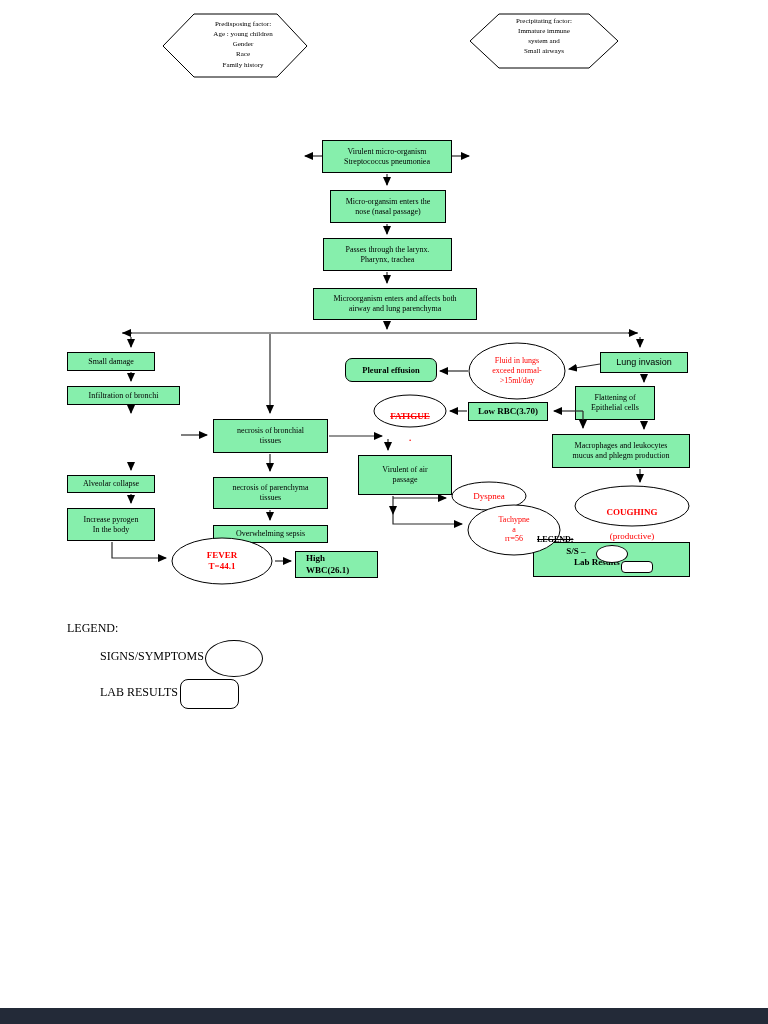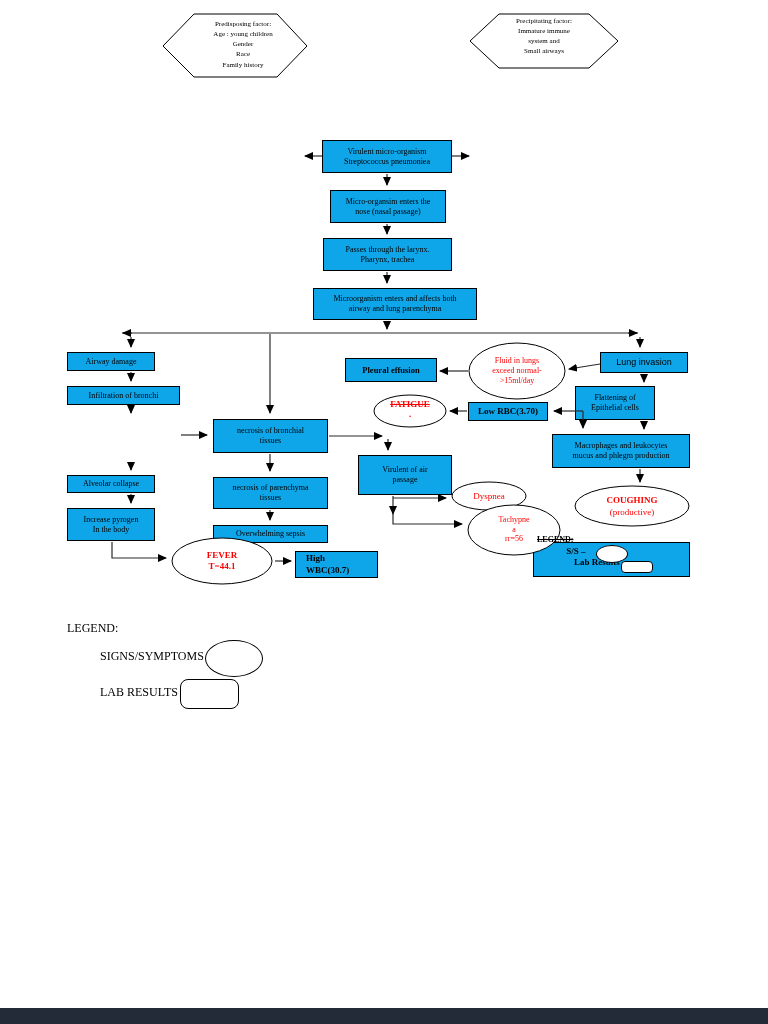--- a/index.html
+++ b/index.html
@@ -1,30 +1,30 @@
 <!DOCTYPE html>
 <html><head>
 <meta charset="utf-8">
 <style>
   html,body { margin:0; padding:0; background:#ffffff; }
   .page { position:relative; width:768px; height:1024px; background:#ffffff; overflow:hidden;
           font-family:"Liberation Serif", serif; color:#000; }
-  .box { position:absolute; border:1px solid #000; background:#0ea5e9; display:flex; align-items:center;
+  .box { position:absolute; border:1px solid #000; background:#86efac; display:flex; align-items:center;
          justify-content:center; text-align:center; font-size:8px; line-height:1.25;
          white-space:pre-line; z-index:1; box-sizing:border-box; }
   .rounded { border-radius:0; font-weight:bold; font-size:9px; }
-  .bold { font-weight:bold; }
+  .bold { font-weight:bold;border-radius:7px; }
   .sans { font-family:"Liberation Sans", sans-serif; font-size:9px; }
   .leftalign { justify-content:flex-start; text-align:left; padding-left:10px; }
   .overlay { position:absolute; left:0; top:0; z-index:2; pointer-events:none; }
   .label { position:absolute; z-index:3; white-space:pre-line; text-align:center; font-size:8px; line-height:1.25; }
   .red { color:#ff0000; }
   .shape { position:absolute; z-index:3; border:1px solid #000; background:#fff; box-sizing:border-box; }
   .strike { text-decoration:line-through; }
-  .blockline { display:block; }
+  .blockline { display:block;margin-top:12px; }
   .footerbar { position:absolute; left:0; top:1008px; width:768px; height:16px; background:#232a38; z-index:4; }
 </style>
 </head>
 <body>
 
 <div class="page">
 
   <svg class="overlay" width="768" height="1024" viewBox="0 0 768 1024">
     <defs>
       <marker id="ah" viewBox="0 0 9 8" markerWidth="9" markerHeight="8" refX="8" refY="4" orient="auto" markerUnits="userSpaceOnUse">
@@ -99,36 +99,36 @@
 
   <div class="box" style="left:322px;top:140px;width:130px;height:33px">Virulent micro-organism
 Streptococcus pneumoniea</div>
   <div class="box" style="left:330px;top:190px;width:116px;height:33px">Micro-organsim enters the
 nose (nasal passage)</div>
   <div class="box" style="left:323px;top:238px;width:129px;height:33px">Passes through the larynx.
 Pharynx, trachea</div>
   <div class="box" style="left:313px;top:288px;width:164px;height:32px">Microorganism enters and affects both
 airway and lung parenchyma</div>
 
-  <div class="box" style="left:67px;top:352px;width:88px;height:19px">Airway damage</div>
+  <div class="box" style="left:67px;top:352px;width:88px;height:19px">Small damage</div>
   <div class="box" style="left:67px;top:386px;width:113px;height:19px">Infiltration of bronchi</div>
   <div class="box" style="left:67px;top:475px;width:88px;height:18px">Alveolar collapse</div>
   <div class="box" style="left:67px;top:508px;width:88px;height:33px">Increase pyrogen
 In the body</div>
 
   <div class="box" style="left:213px;top:419px;width:115px;height:34px">necrosis of bronchial
 tissues</div>
   <div class="box" style="left:213px;top:477px;width:115px;height:32px">necrosis of parenchyma
 tissues</div>
   <div class="box" style="left:213px;top:525px;width:115px;height:18px">Overwhelming sepsis</div>
 
   <div class="box bold" style="left:345px;top:358px;width:92px;height:24px;font-size:8.5px">Pleural effusion</div>
   <div class="box rounded" style="left:468px;top:402px;width:80px;height:19px">Low RBC(3.70)</div>
   <div class="box rounded leftalign" style="left:295px;top:551px;width:83px;height:27px">High
-WBC(30.7)</div>
+WBC(26.1)</div>
   <div class="box" style="left:358px;top:455px;width:94px;height:40px">Virulent of air
 passage</div>
 
   <div class="box sans" style="left:600px;top:352px;width:88px;height:21px">Lung invasion</div>
   <div class="box" style="left:575px;top:386px;width:80px;height:34px">Flattening of
 Epithelial cells</div>
   <div class="box" style="left:552px;top:434px;width:138px;height:34px">Macrophages and leukocytes
 mucus and phlegm production</div>
 
   <div class="box" style="left:533px;top:542px;width:157px;height:35px"></div>

